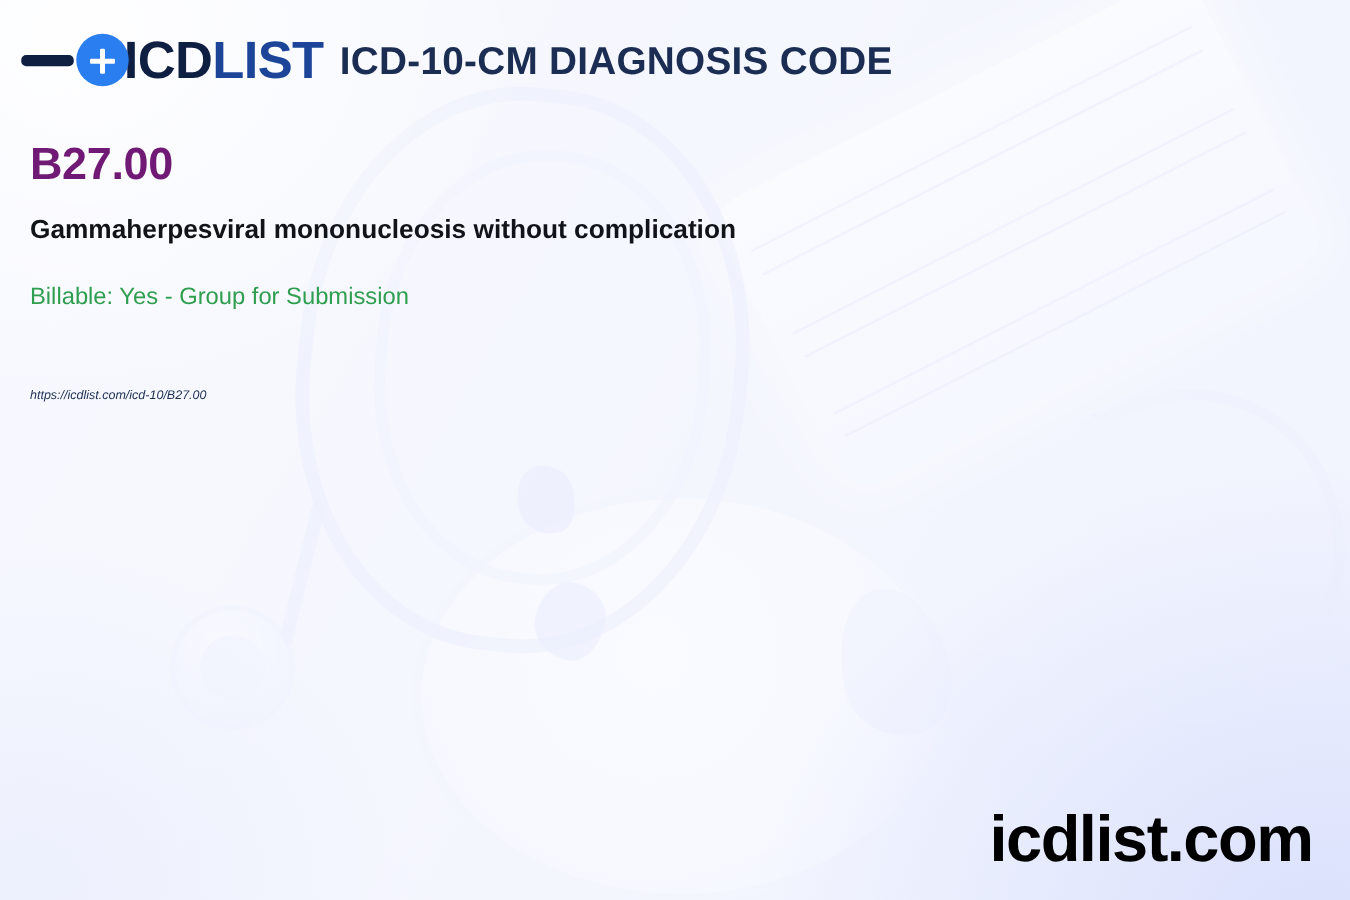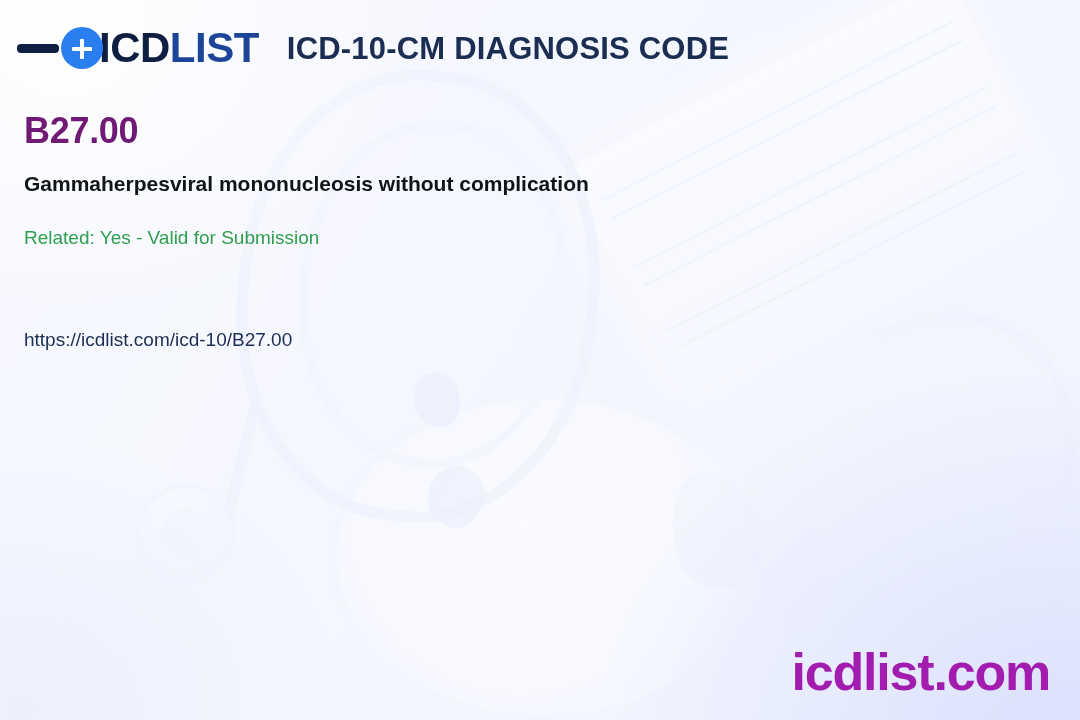--- a/index.html
+++ b/index.html
@@ -216,21 +216,21 @@
   .logo-circle .bar-v { left: 18.75px; top: 12px; width: 4.5px; height: 20px; }
   .logo-word {
     font-size: 42px;
     font-weight: 700;
     letter-spacing: -0.5px;
     line-height: 1;
   }
   .logo-icd { color: #0e1f42; }
   .logo-list { color: #1c4599; }
   .header-title {
-    margin-left: 28px;
+    margin-left: 13px;
     font-size: 31px;
     font-weight: 700;
     color: #1b2d52;
     letter-spacing: 0.2px;
     line-height: 1;
   }
 
   
   .content {
     position: absolute;
@@ -267,35 +267,36 @@
     line-height: 1.2;
   }
   .tags {
     margin-top: 37px;
     font-size: 19px;
     font-weight: 400;
     color: #101318;
     line-height: 1.2;
   }
   .url {
-    margin-top: 79px;
-    font-size: 19px;
+    margin-top: 61px;
+    font-size: 10px;
     font-weight: 400;
     color: #1b2d52;
     line-height: 1.2;
+    font-style: italic;
   }
 
   
   .brand {
     position: absolute;
     right: 30px;
     bottom: 22px;
     font-size: 52px;
     font-weight: 700;
-    color: #a21caf;
+    color: #000000;
     letter-spacing: -1.2px;
     line-height: 1;
   }
 </style>
 </head>
 <body>
 
 <div id="card">
 
   <div class="bg-layer bg-base"></div>
@@ -338,19 +339,19 @@
       <span class="logo-word">
         <span class="logo-icd">ICD</span><span class="logo-list">LIST</span>
       </span>
     </div>
     <div class="header-title">ICD-10-CM DIAGNOSIS CODE</div>
   </div>
 
   <div class="content">
     <div class="code">B27.00</div>
     <div class="description">Gammaherpesviral mononucleosis without complication</div>
-    <div class="billable">Related: Yes - Valid for Submission</div>
+    <div class="billable">Billable: Yes - Group for Submission</div>
     <div class="url">https://icdlist.com/icd-10/B27.00</div>
   </div>
 
   <div class="brand">icdlist.com</div>
 
 </div>
 
 </body></html>

